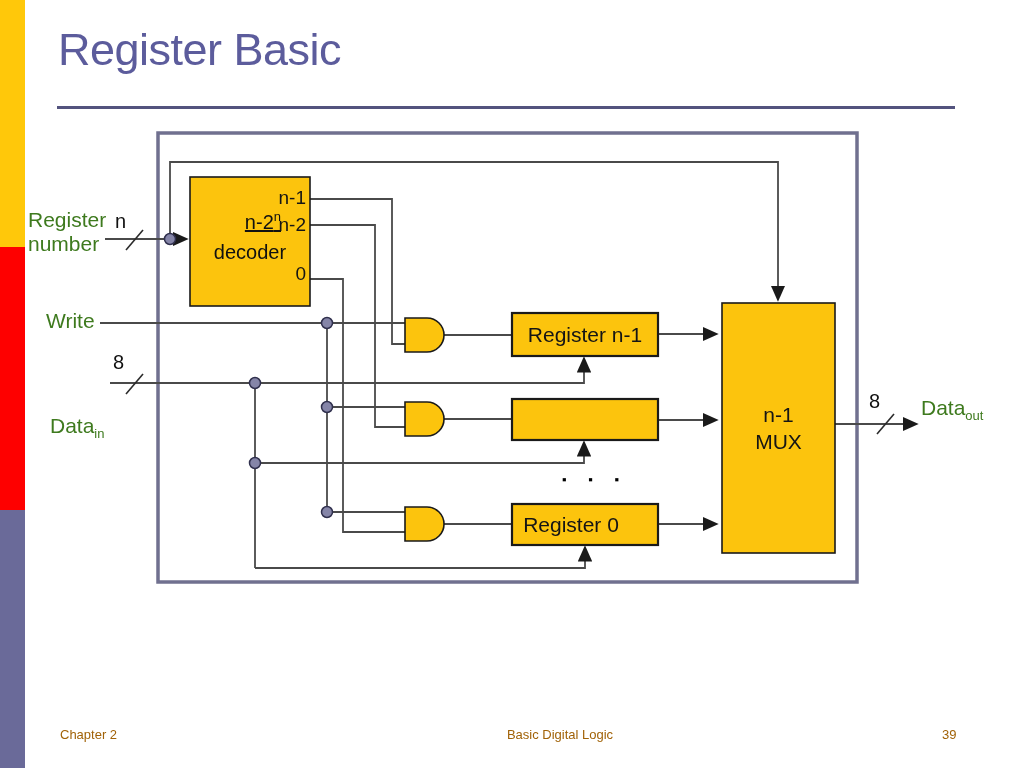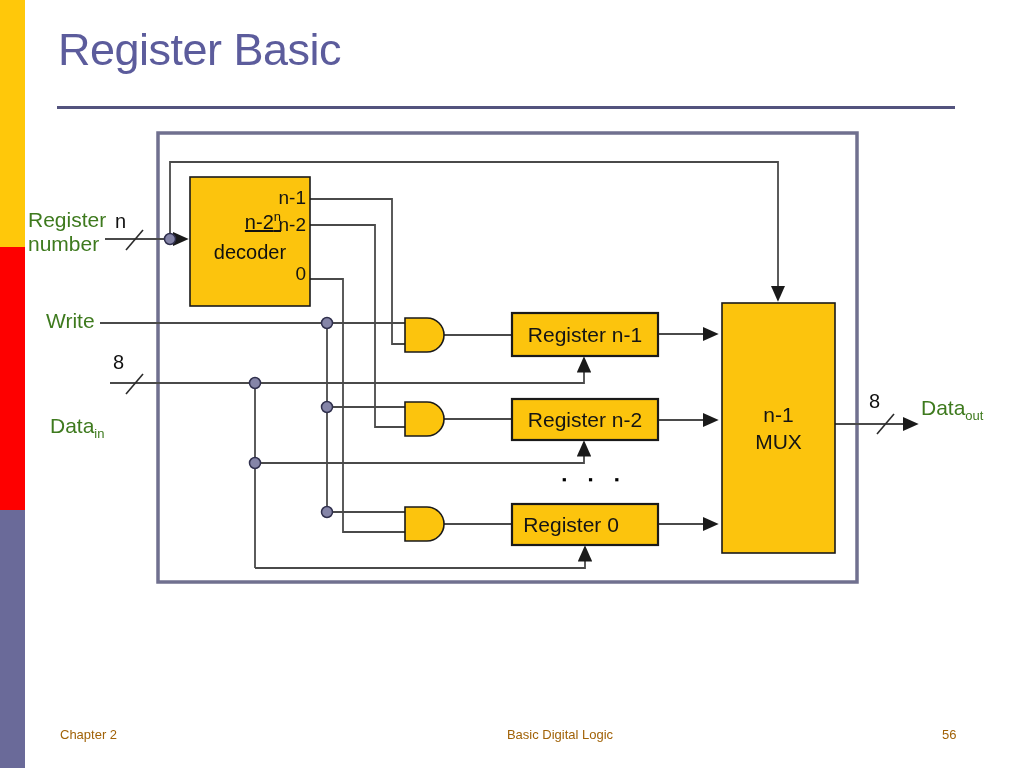--- a/index.html
+++ b/index.html
@@ -121,31 +121,30 @@
 
   <div class="lbl" style="left:195px;top:209px;width:86px;text-align:right;text-decoration:underline;">
     <span>n-2</span><sup>n</sup>
   </div>
   <div class="lbl" style="left:192px;top:241px;width:116px;text-align:center;">decoder</div>
   <div class="dec-out" style="left:266px;top:187px;">n-1</div>
   <div class="dec-out" style="left:266px;top:214px;">n-2</div>
   <div class="dec-out" style="left:266px;top:263px;">0</div>
 
   <div class="boxlbl" style="left:512px;top:313px;width:146px;height:43px;">Register n-1</div>
-  <div class="boxlbl" style="left:512px;top:399px;width:146px;height:41px;">Register n-2</div>
   <div class="boxlbl" style="left:512px;top:504px;width:118px;height:41px;">Register 0</div>
   <div class="ellipsis">▪ ▪ ▪</div>
 
   <div class="boxlbl mux-lbl" style="left:722px;top:303px;width:113px;height:250px;">
     <span>n-1</span>
     <span>MUX</span>
   </div>
 
   <div class="lbl" style="left:869px;top:390px;">8</div>
   <div class="lbl green" style="left:921px;top:396px;">
     <span>Data</span><sub>out</sub>
   </div>
 
   <div class="footer footer-left">Chapter 2</div>
   <div class="footer footer-center">Basic Digital Logic</div>
-  <div class="footer footer-right">56</div>
+  <div class="footer footer-right">39</div>
 
 </div>
 
 </body></html>

